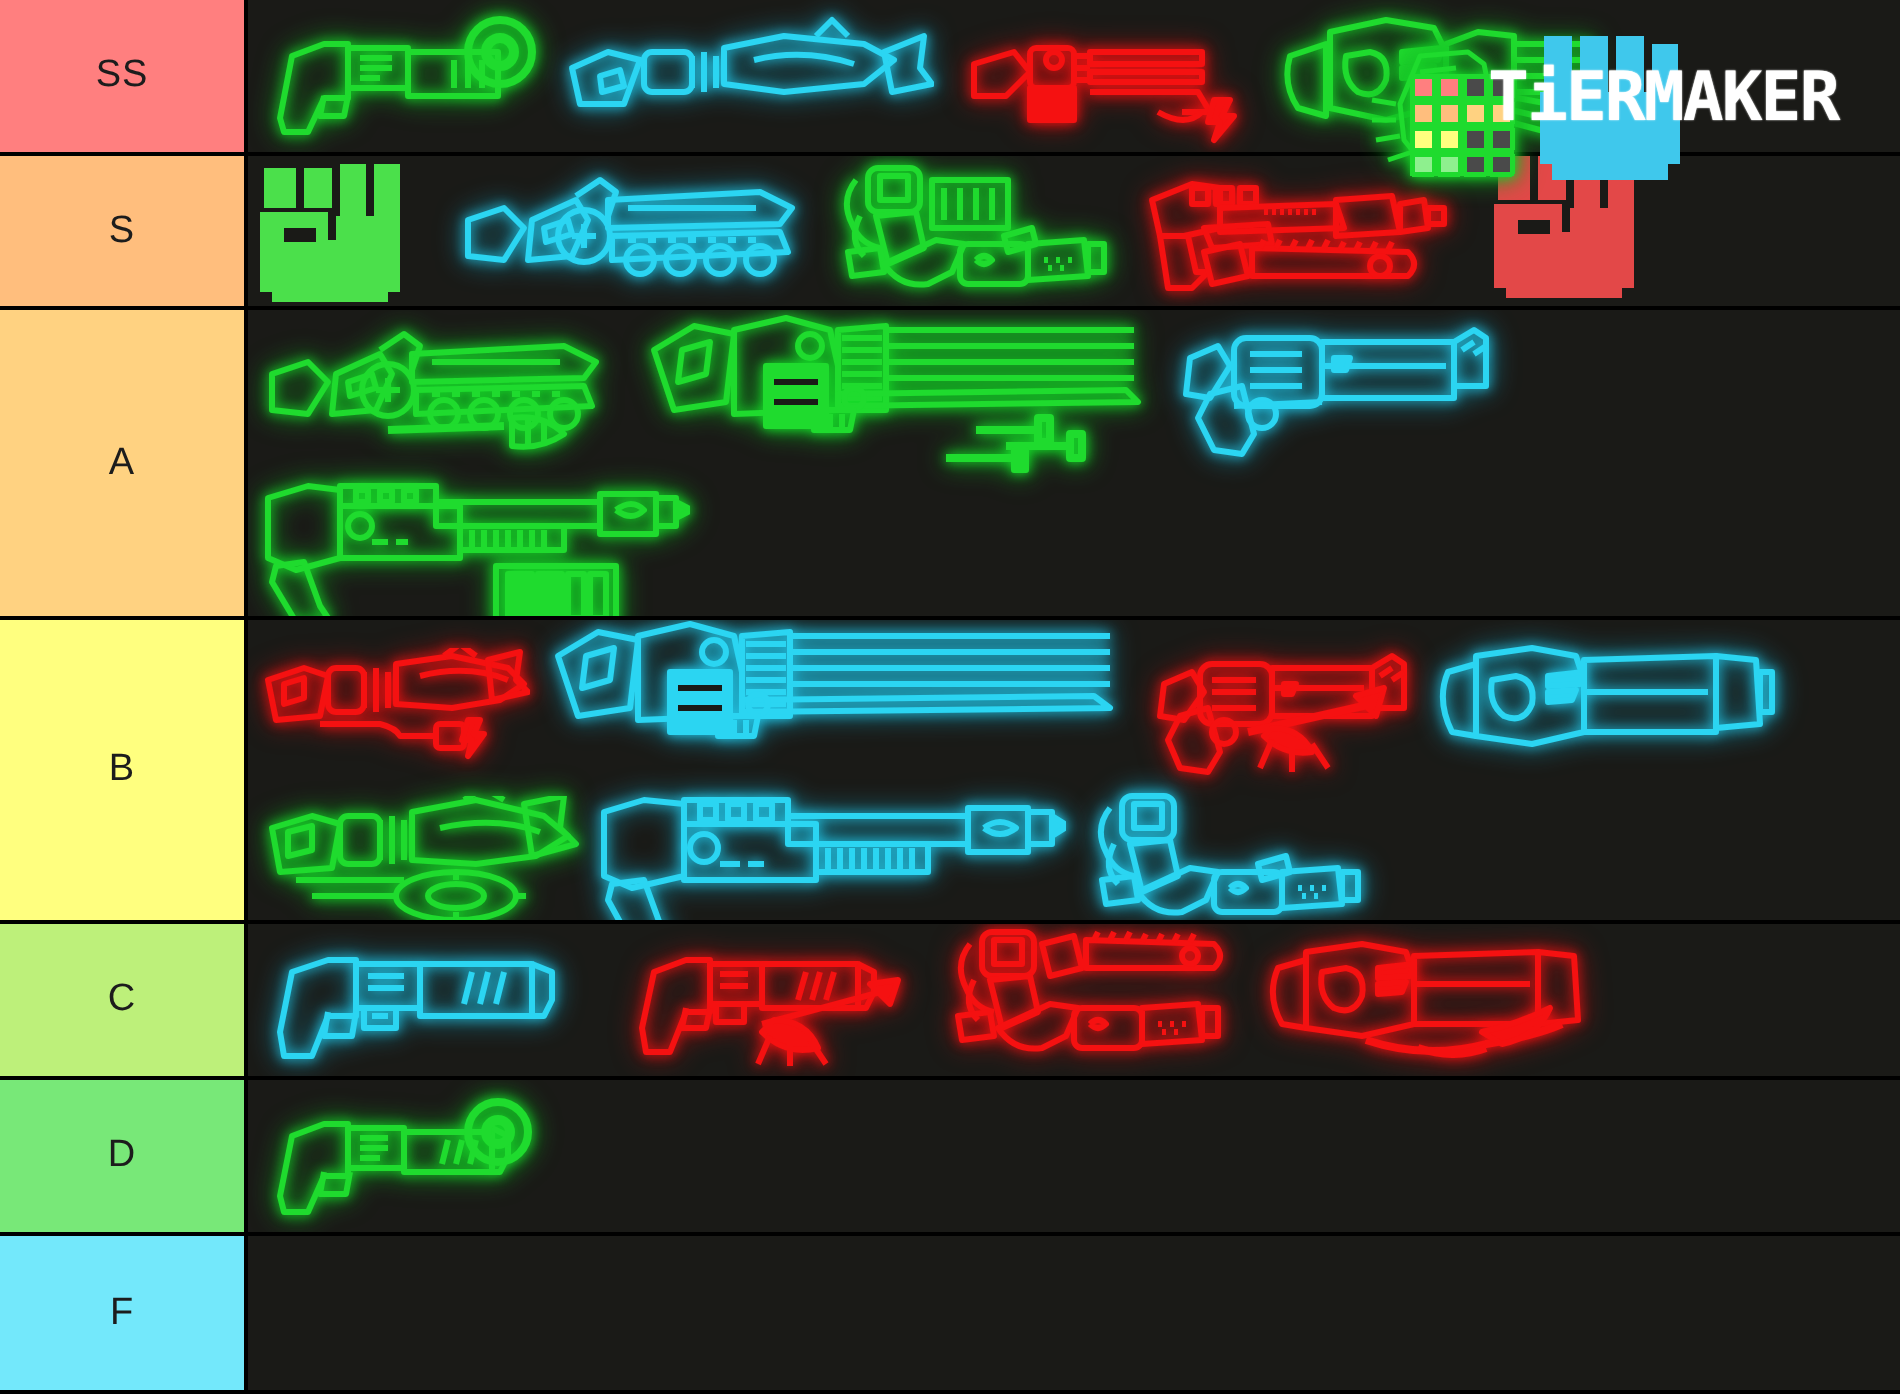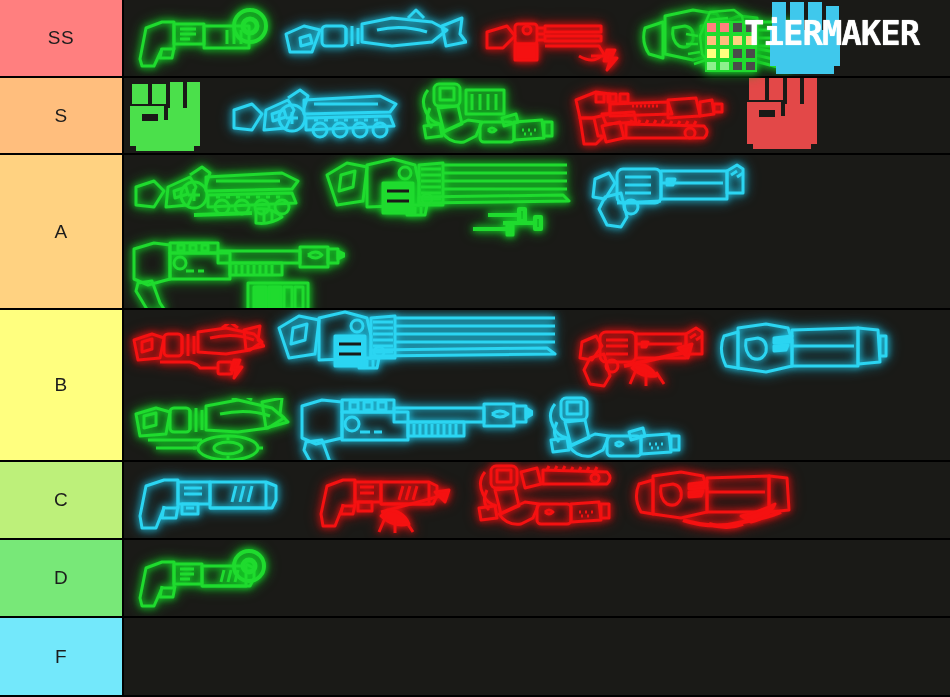--- a/index.html
+++ b/index.html
@@ -61,21 +61,21 @@
   .item svg { display: block; }
 
   
   .neon-green  { filter: drop-shadow(0 0 3px #17e02a) drop-shadow(0 0 6px #0f9c1d); }
   .neon-cyan   { filter: drop-shadow(0 0 3px #25c8e8) drop-shadow(0 0 6px #138ba5); }
   .neon-red    { filter: drop-shadow(0 0 3px #f01414) drop-shadow(0 0 6px #a00c0c); }
 
   
   #tiermaker-logo {
     position: absolute;
-    top: 0; right: 0;
+    top: 16px; right: 0;
     width: 270px; height: 88px;
     display: flex;
     align-items: center;
     justify-content: flex-end;
     pointer-events: auto;
     overflow: hidden;
   }
   .logo-hand-green {
     position: absolute;
     left: 4px; top: 6px;

